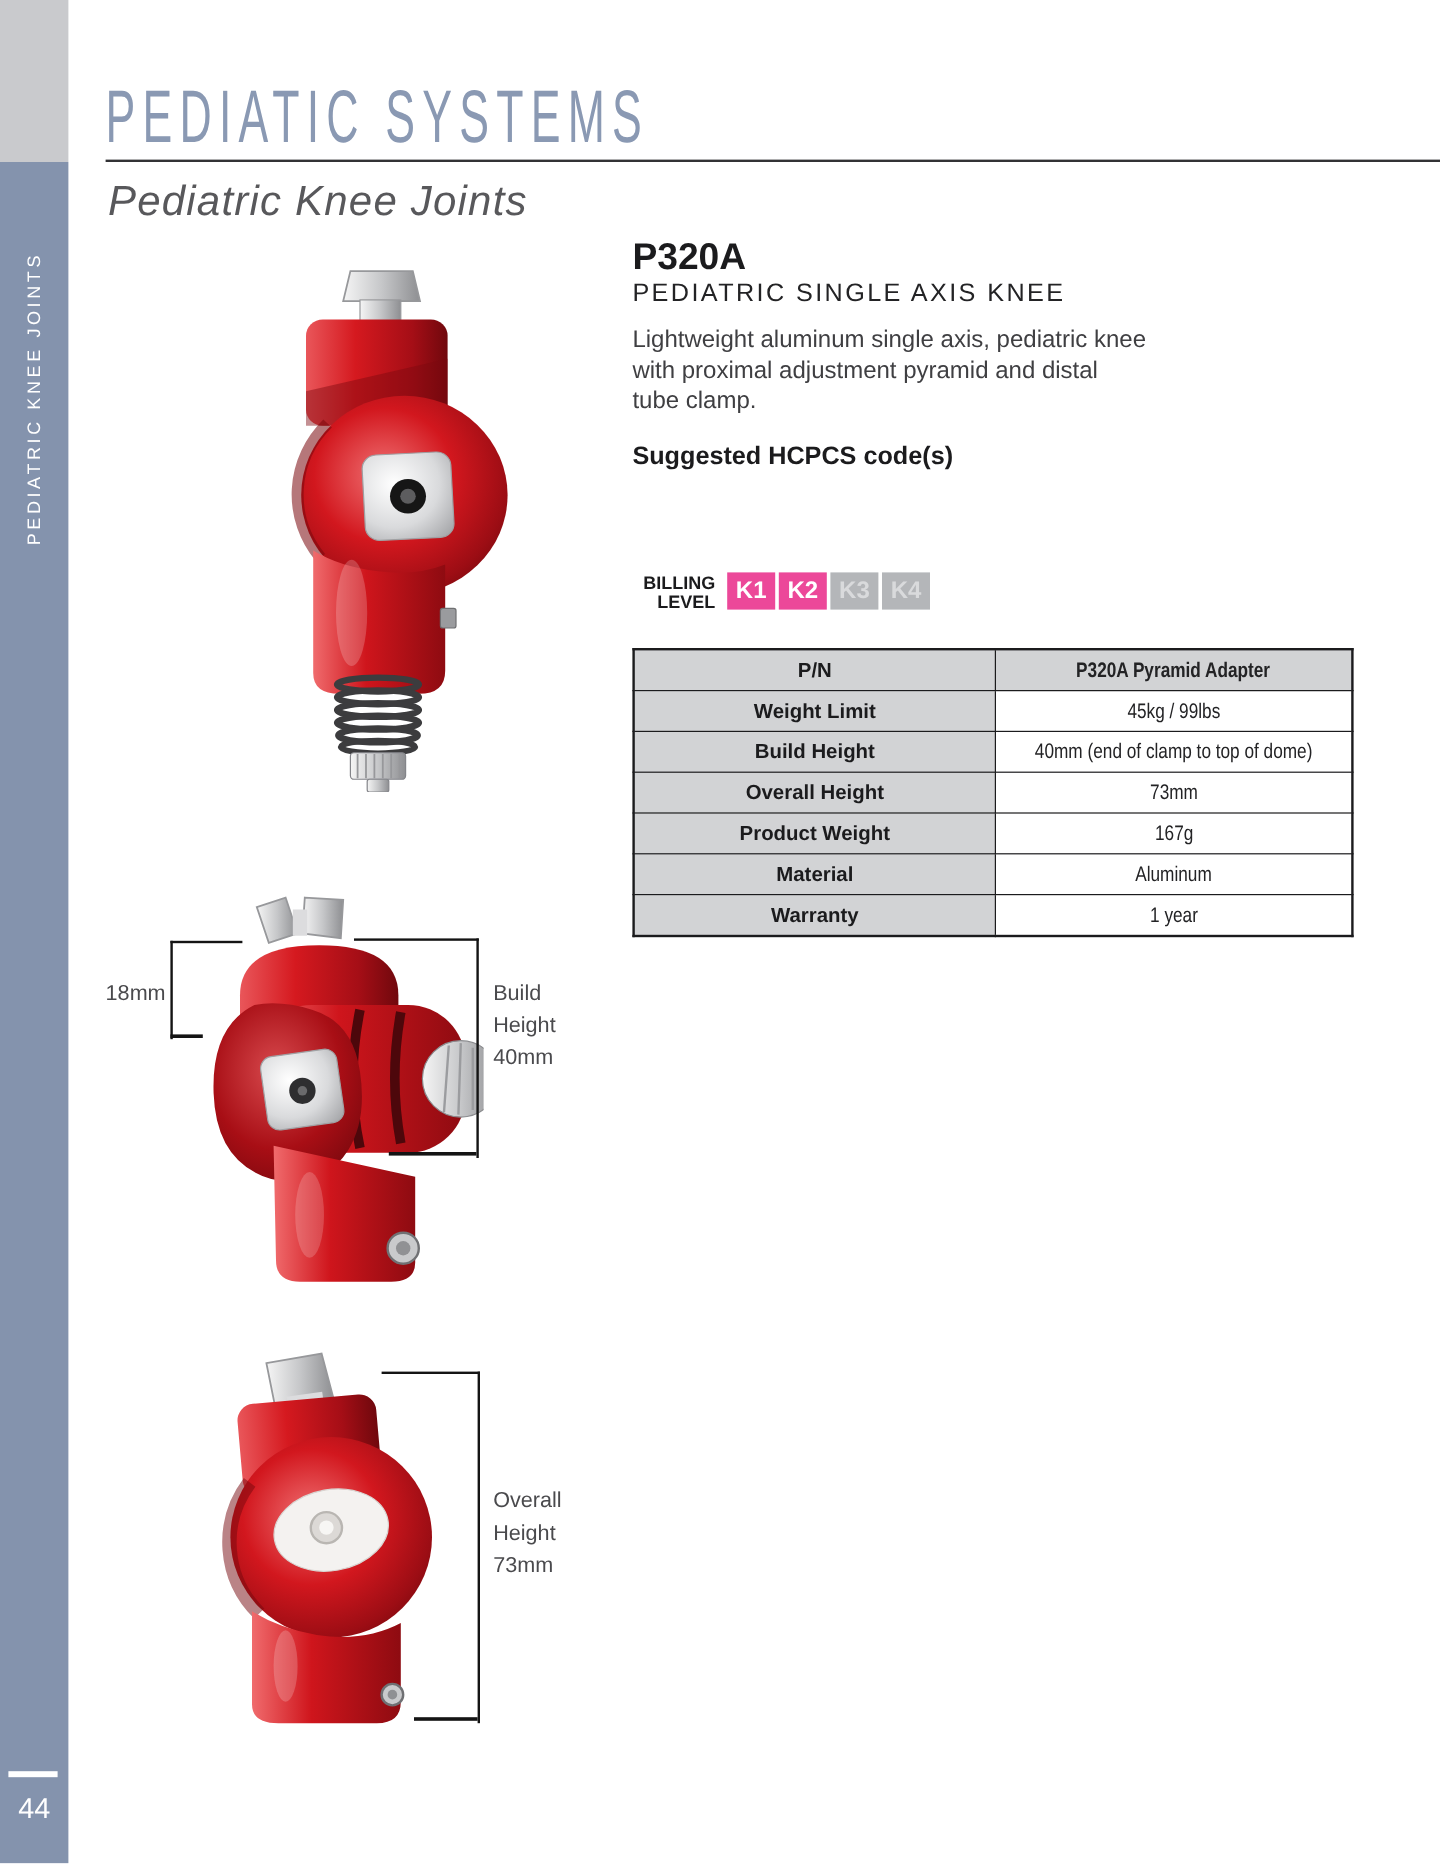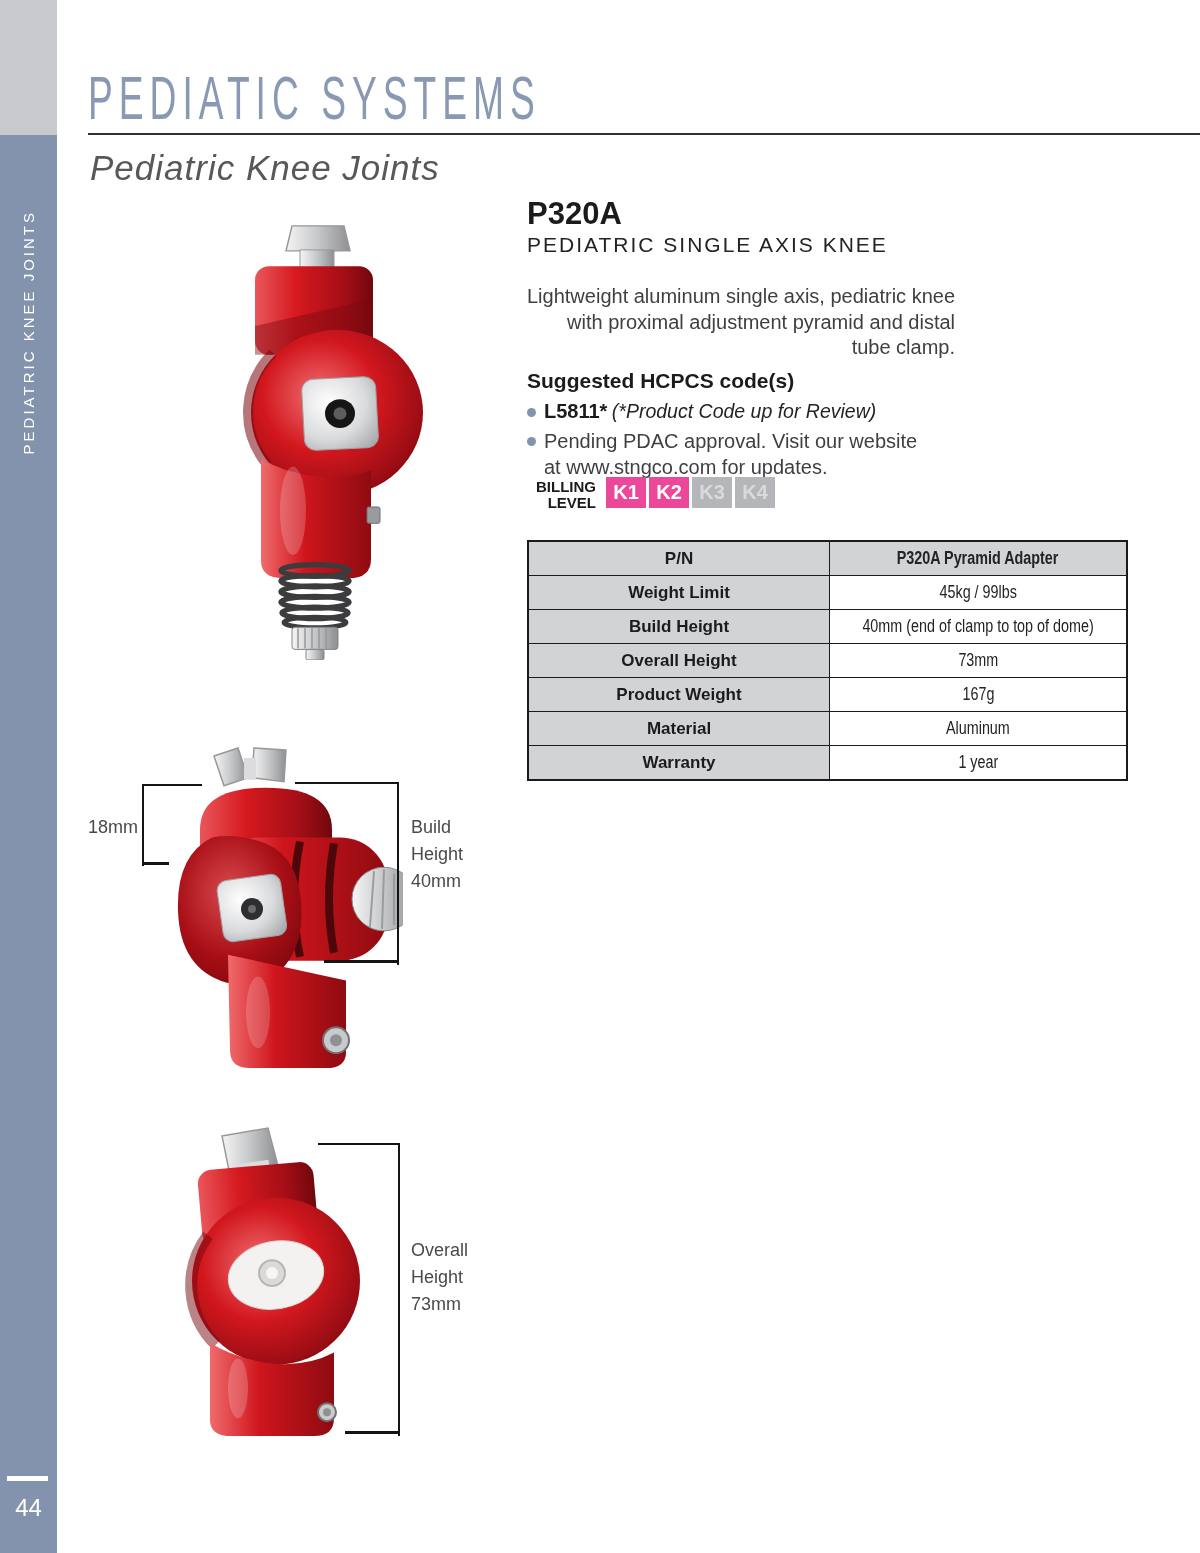--- a/index.html
+++ b/index.html
@@ -28,22 +28,22 @@
     transform:scaleX(0.60); transform-origin:left top; font-weight:400;
   }
   .title-rule { position:absolute; left:88px; top:133px; width:1112px; height:2px; background:#323235; }
   .page-subtitle {
     position:absolute; left:90px; top:148px; font-style:italic;
     font-size:35px; color:#58585b; letter-spacing:1px;
   }
   
   .prod-code { position:absolute; left:527px; top:196px; font-size:31px; font-weight:bold; color:#1b1b1d; }
   .prod-name { position:absolute; left:527px; top:233px; font-size:21px; letter-spacing:2px; color:#232325; }
-  .prod-desc { position:absolute; left:527px; top:284px; font-size:20px; line-height:25.5px;
-               color:#3f3f42; white-space:pre-line;text-align:right; }
+  .prod-desc { position:absolute; left:527px; top:271px; font-size:20px; line-height:25.5px;
+               color:#3f3f42; white-space:pre-line; }
   .hcpcs-head { position:absolute; left:527px; top:369px; font-size:21px; font-weight:bold; color:#1b1b1d; }
   .bullet-row { position:absolute; left:527px; display:flex; align-items:flex-start; }
   .bullet-dot { width:9px; height:9px; border-radius:50%; background:#8493ad; margin:8px 8px 0 0; flex:none; }
   .b1 { top:400px; }
   .b2 { top:429px; }
   .b1 .code-part { font-weight:bold; font-size:20px; color:#1b1b1d; }
   .b1 .note-part { font-style:italic; font-size:19.5px; color:#232325; }
   .b2 .b2-text { font-size:20px; line-height:25.5px; color:#3f3f42; white-space:pre-line; }
   .billing-row { position:absolute; left:536px; top:477px; display:flex; align-items:flex-start; }
   .billing-label { font-size:15px; line-height:16px; text-align:right; white-space:pre-line;
@@ -232,32 +232,20 @@
 Height
 73mm</div>
 
   <div class="prod-code">P320A</div>
   <div class="prod-name">PEDIATRIC SINGLE AXIS KNEE</div>
   <div class="prod-desc">Lightweight aluminum single axis, pediatric knee
 with proximal adjustment pyramid and distal
 tube clamp.</div>
   <div class="hcpcs-head">Suggested HCPCS code(s)</div>
 
-  <div class="bullet-row b1">
-    <span class="bullet-dot"></span>
-    <span>
-      <span class="code-part">L5811*</span>
-      <span class="note-part">(*Product Code up for Review)</span>
-    </span>
-  </div>
-  <div class="bullet-row b2">
-    <span class="bullet-dot"></span>
-    <span class="b2-text">Pending PDAC approval. Visit our website
-at www.stngco.com for updates.</span>
-  </div>
 
   <div class="billing-row">
     <span class="billing-label">BILLING
 LEVEL</span>
     <span class="badge badge-active">K1</span>
     <span class="badge badge-active">K2</span>
     <span class="badge badge-inactive">K3</span>
     <span class="badge badge-inactive">K4</span>
   </div>
 

